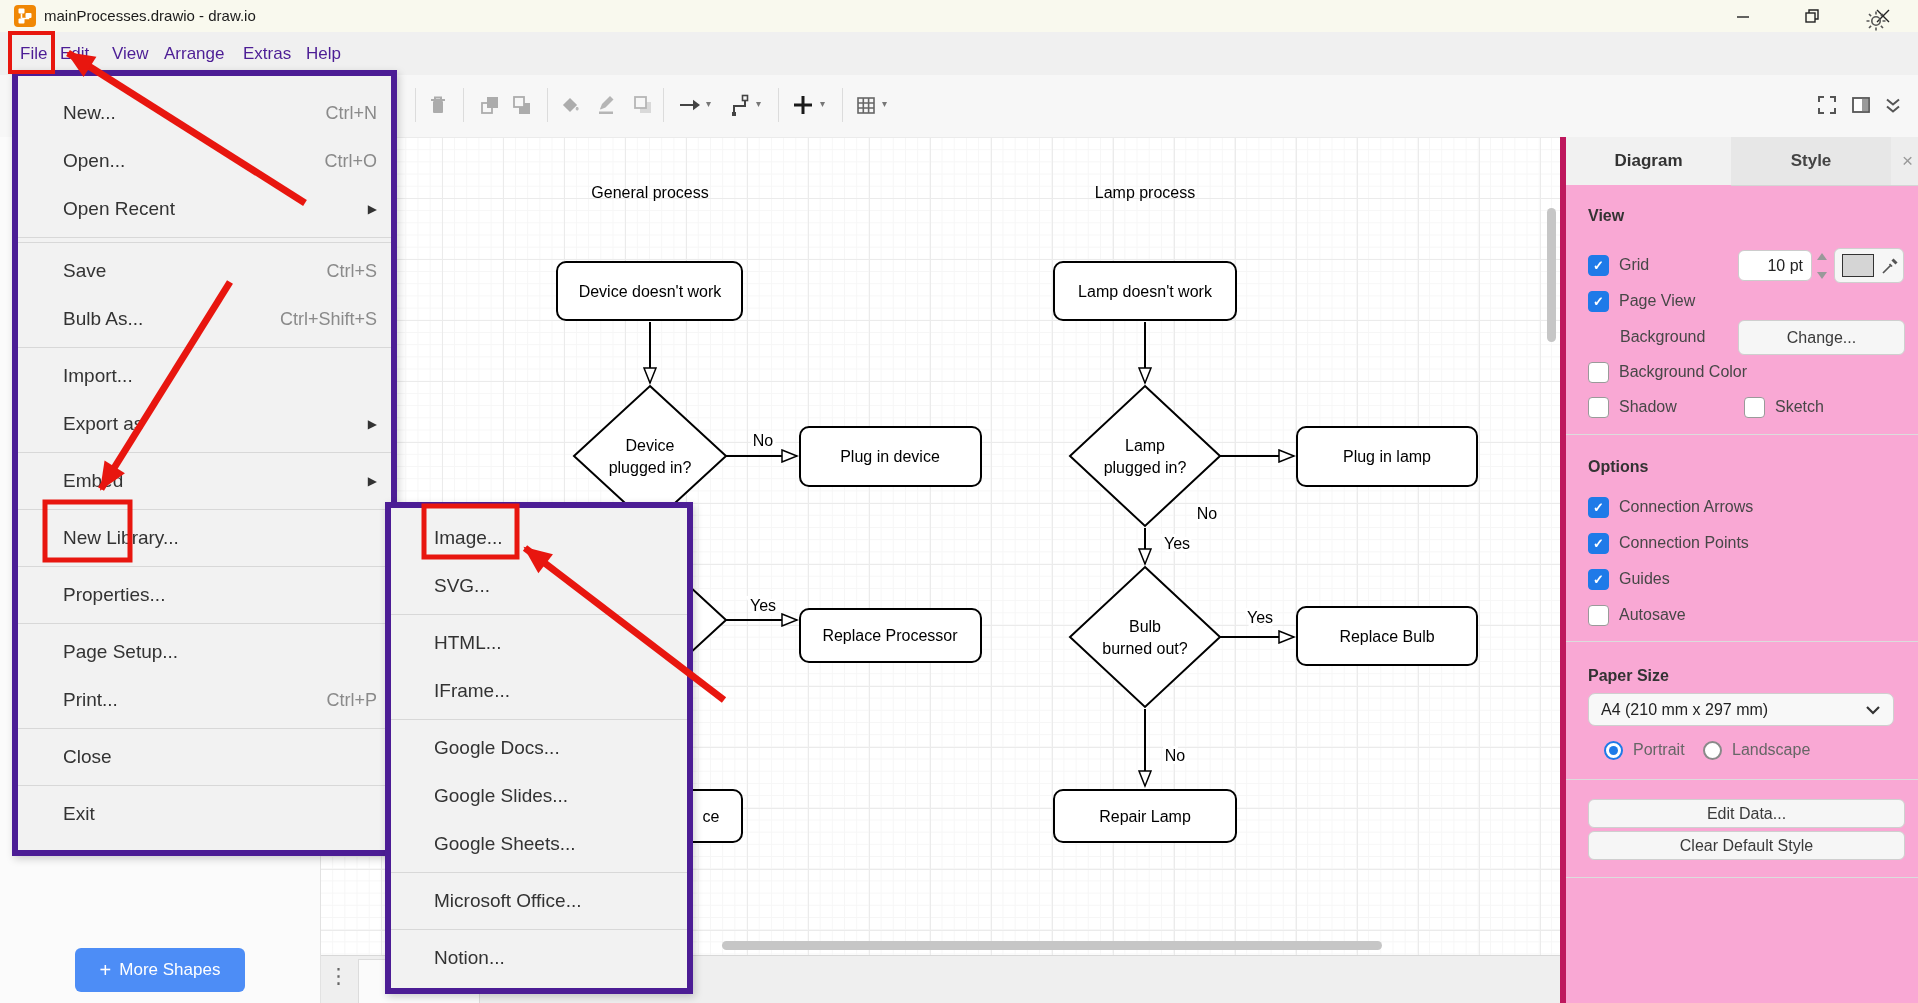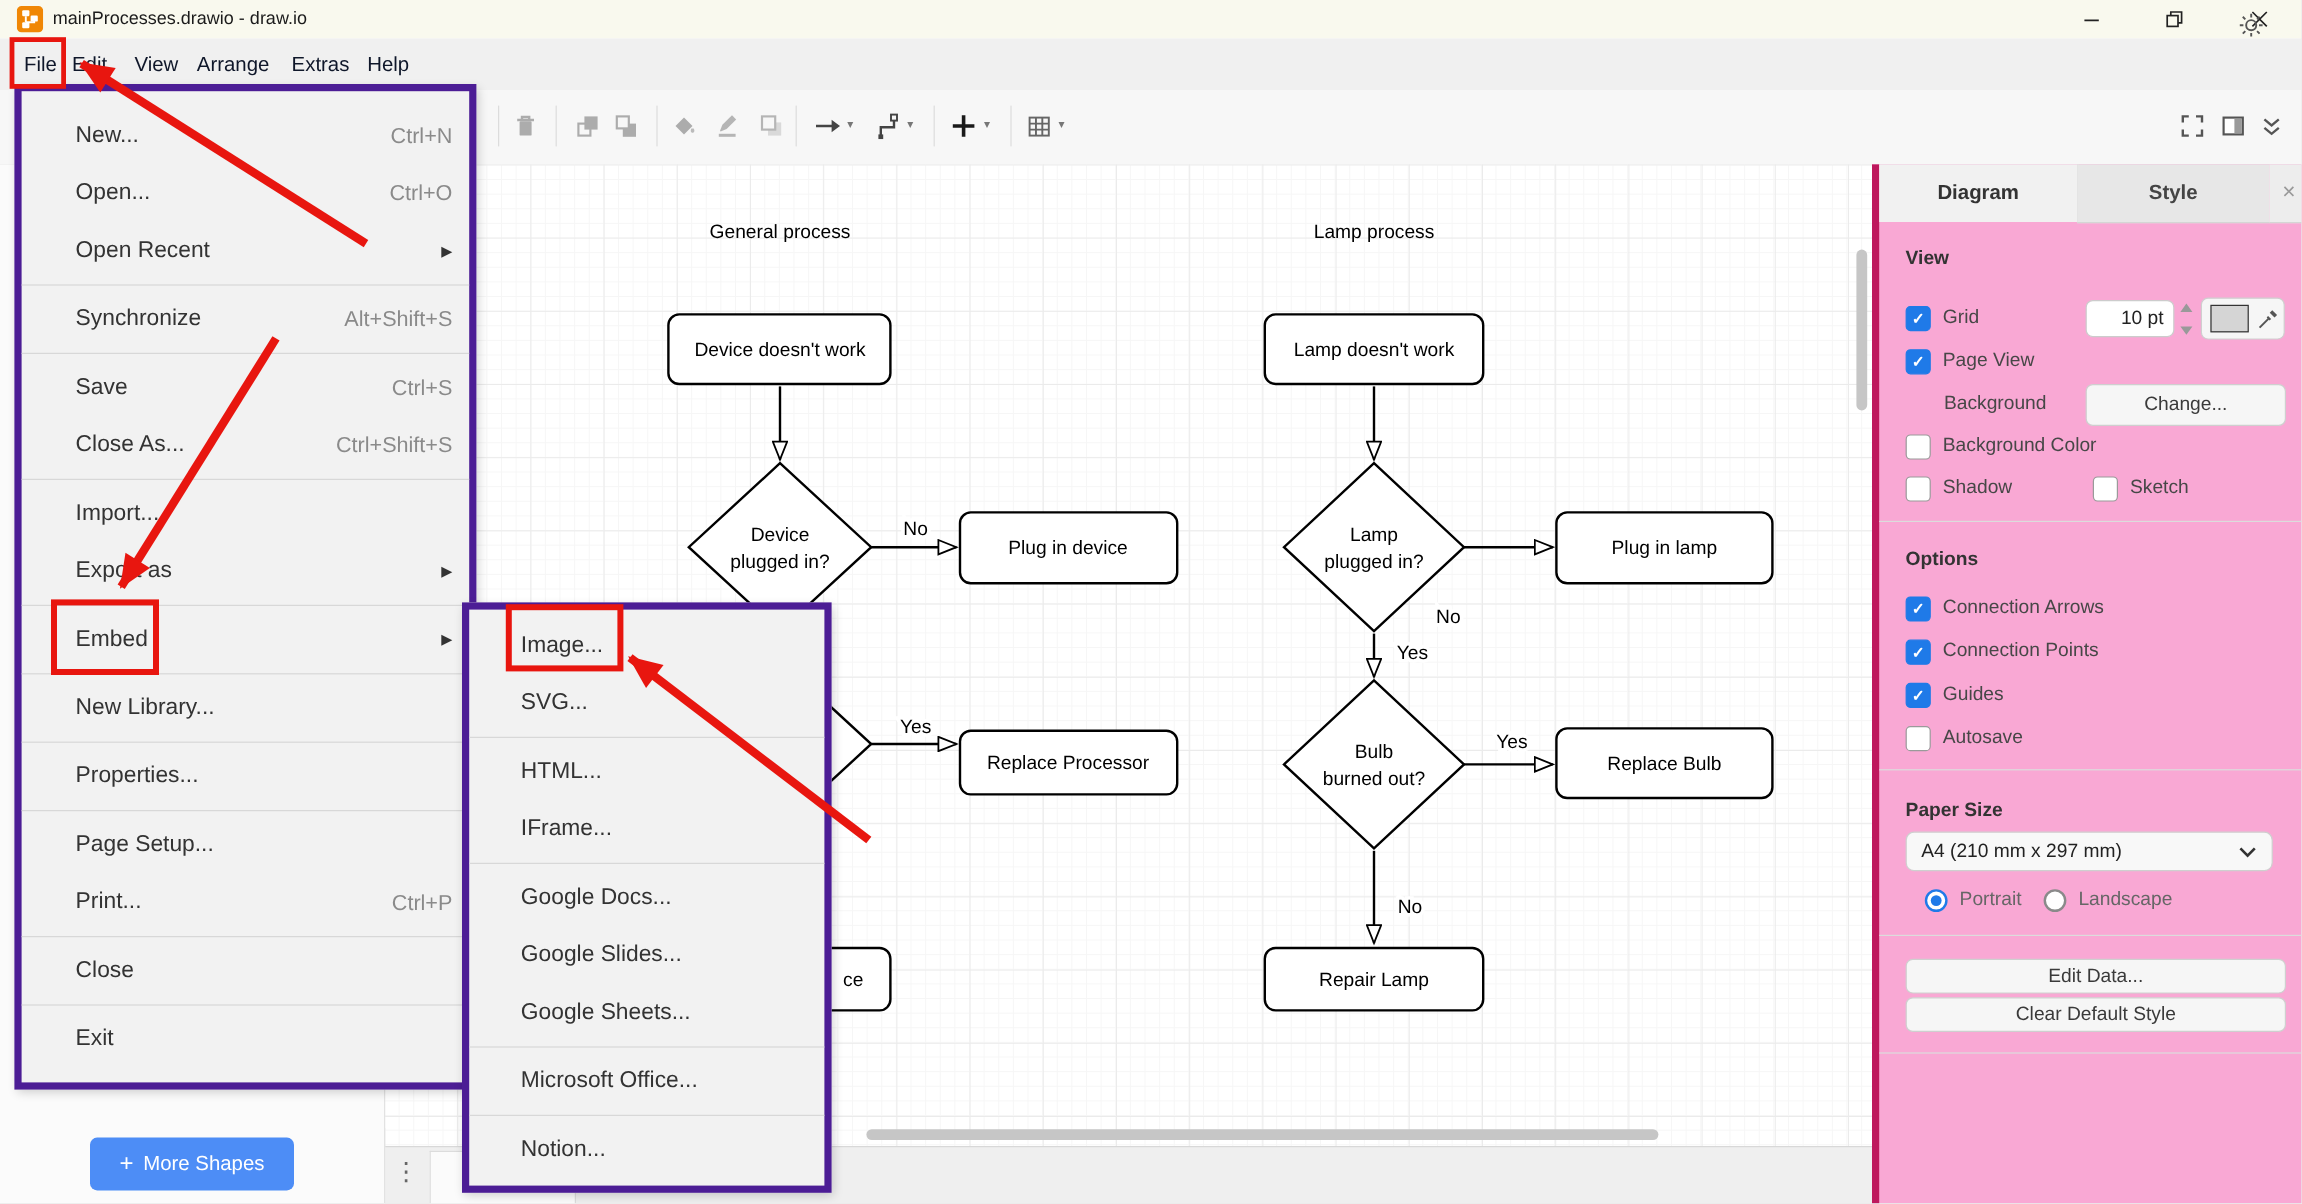--- a/index.html
+++ b/index.html
@@ -7,21 +7,21 @@
        font-family:"Liberation Sans",sans-serif;color:#333;}
 
   
   #titlebar{position:absolute;left:0;top:0;width:1918px;height:32px;background:#f9f9ee;}
   #titlebar .title{position:absolute;left:44px;top:0;line-height:32px;font-size:15px;color:#1b1b1b;}
   #logo{position:absolute;left:14px;top:5px;width:22px;height:22px;}
   .winbtn{position:absolute;top:0;width:46px;height:32px;display:flex;align-items:center;justify-content:center;}
 
   
   #menubar{position:absolute;left:0;top:32px;width:1918px;height:43px;background:#f0f0f0;}
-  .mb-item{position:absolute;top:0;height:43px;line-height:43px;font-size:17px;color:#0f172a;padding:0 2px;}
+  .mb-item{position:absolute;top:0;height:43px;line-height:43px;font-size:17px;color:#4c1d95;padding:0 2px;}
   #theme-icon{position:absolute;left:1864px;top:9px;width:24px;height:24px;}
 
   
   #toolbar{position:absolute;left:0;top:75px;width:1918px;height:62px;background:#f7f7f7;border-bottom:1px solid #d9d9d9;}
   .tsep{position:absolute;top:13px;width:1px;height:34px;background:#dcdcdc;}
   .ticon{position:absolute;top:94px;width:22px;height:22px;}
   .tcaret{position:absolute;top:98px;font-size:10px;color:#777;}
 
   
   #shapes-panel{position:absolute;left:0;top:137px;width:320px;height:818px;background:#fbfbfb;border-right:1px solid #e2e2e2;z-index:2;}
@@ -392,31 +392,27 @@
       </div>
       <div class="mi">
         <span>Open...</span>
         <span class="msc">Ctrl+O</span>
       </div>
       <div class="mi">
         <span>Open Recent</span>
         <span class="mcaret">▶</span>
       </div>
       <div class="msep"></div>
-      <div class="mi">
-        <span>Synchronize</span>
-        <span class="msc">Alt+Shift+S</span>
-      </div>
       <div class="msep"></div>
       <div class="mi">
         <span>Save</span>
         <span class="msc">Ctrl+S</span>
       </div>
       <div class="mi">
-        <span>Close As...</span>
+        <span>Bulb As...</span>
         <span class="msc">Ctrl+Shift+S</span>
       </div>
       <div class="msep"></div>
       <div class="mi">
         <span>Import...</span>
       </div>
       <div class="mi">
         <span>Export as</span>
         <span class="mcaret">▶</span>
       </div>

